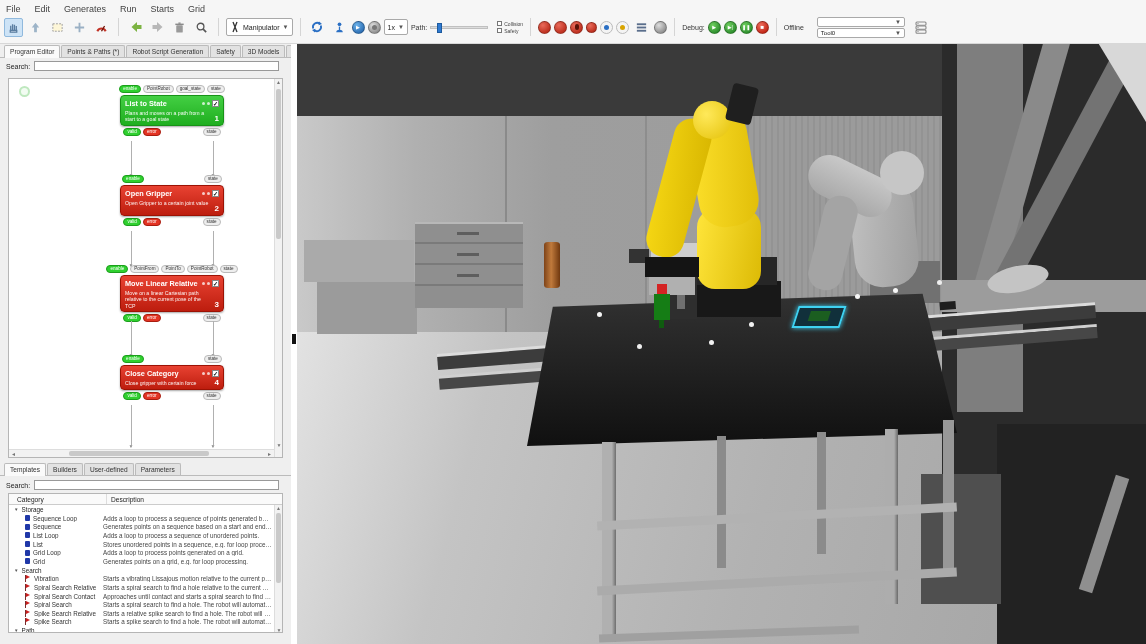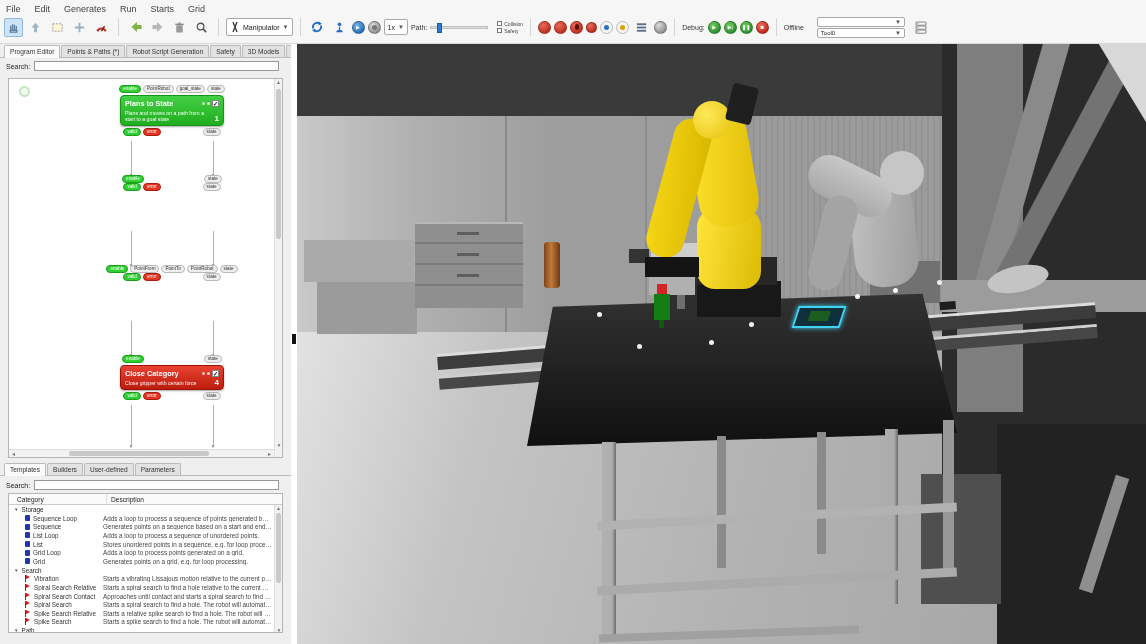--- a/index.html
+++ b/index.html
@@ -283,58 +283,78 @@
 
     <div class="blockw" style="top:6px;height:90px">
       <div class="pillrow">
         <span class="pill g">enable</span>
         <span class="pill">PointRobot</span>
         <span class="pill">goal_state</span>
         <span class="pill">state</span>
       </div>
       <div class="card green">
         <div class="cardtitle">
-            <span class="t">Plans to State</span>
+            <span class="t">List to State</span>
           <span class="cdot"></span>
             <span class="cdot"></span>
           <span class="cbox">✓</span>
           </div>
         <div class="carddesc">Plans and moves on a path from a start to a goal state</div>
         <div class="cardnum">1</div>
       </div>
       <div class="pillrow">
         <span class="pill g">valid</span>
         <span class="pill r">error</span>
         <span class="pill" style="margin-left:40px">state</span>
       </div>
       <div class="conn" style="left:14px;top:56px;height:33px"></div>
       <div class="conn" style="left:96px;top:56px;height:33px"></div>
     </div>
 
     <div class="blockw" style="top:96px;height:90px">
       <div class="pillrow">
         <span class="pill g">enable</span>
         <span class="pill" style="margin-left:58px">state</span>
+      </div>
+      <div class="card red">
+        <div class="cardtitle">
+            <span class="t">Open Gripper</span>
+          <span class="cdot"></span>
+            <span class="cdot"></span>
+          <span class="cbox">✓</span>
+          </div>
+        <div class="carddesc">Open Gripper to a certain joint value</div>
+        <div class="cardnum">2</div>
       </div>
       <div class="pillrow">
         <span class="pill g">valid</span>
         <span class="pill r">error</span>
         <span class="pill" style="margin-left:40px">state</span>
       </div>
       <div class="conn" style="left:14px;top:56px;height:33px"></div>
       <div class="conn" style="left:96px;top:56px;height:33px"></div>
     </div>
 
     <div class="blockw" style="top:186px;height:90px">
       <div class="pillrow" style="width:140px;margin-left:-15px">
         <span class="pill g">enable</span>
         <span class="pill">PointFrom</span>
         <span class="pill">PointTo</span>
         <span class="pill">PointRobot</span>
         <span class="pill">state</span>
+      </div>
+      <div class="card red">
+        <div class="cardtitle">
+            <span class="t">Move Linear Relative</span>
+          <span class="cdot"></span>
+            <span class="cdot"></span>
+          <span class="cbox">✓</span>
+          </div>
+        <div class="carddesc">Move on a linear Cartesian path relative to the current pose of the TCP</div>
+        <div class="cardnum">3</div>
       </div>
       <div class="pillrow">
         <span class="pill g">valid</span>
         <span class="pill r">error</span>
         <span class="pill" style="margin-left:40px">state</span>
       </div>
       <div class="conn" style="left:14px;top:56px;height:33px"></div>
       <div class="conn" style="left:96px;top:56px;height:33px"></div>
     </div>
 

